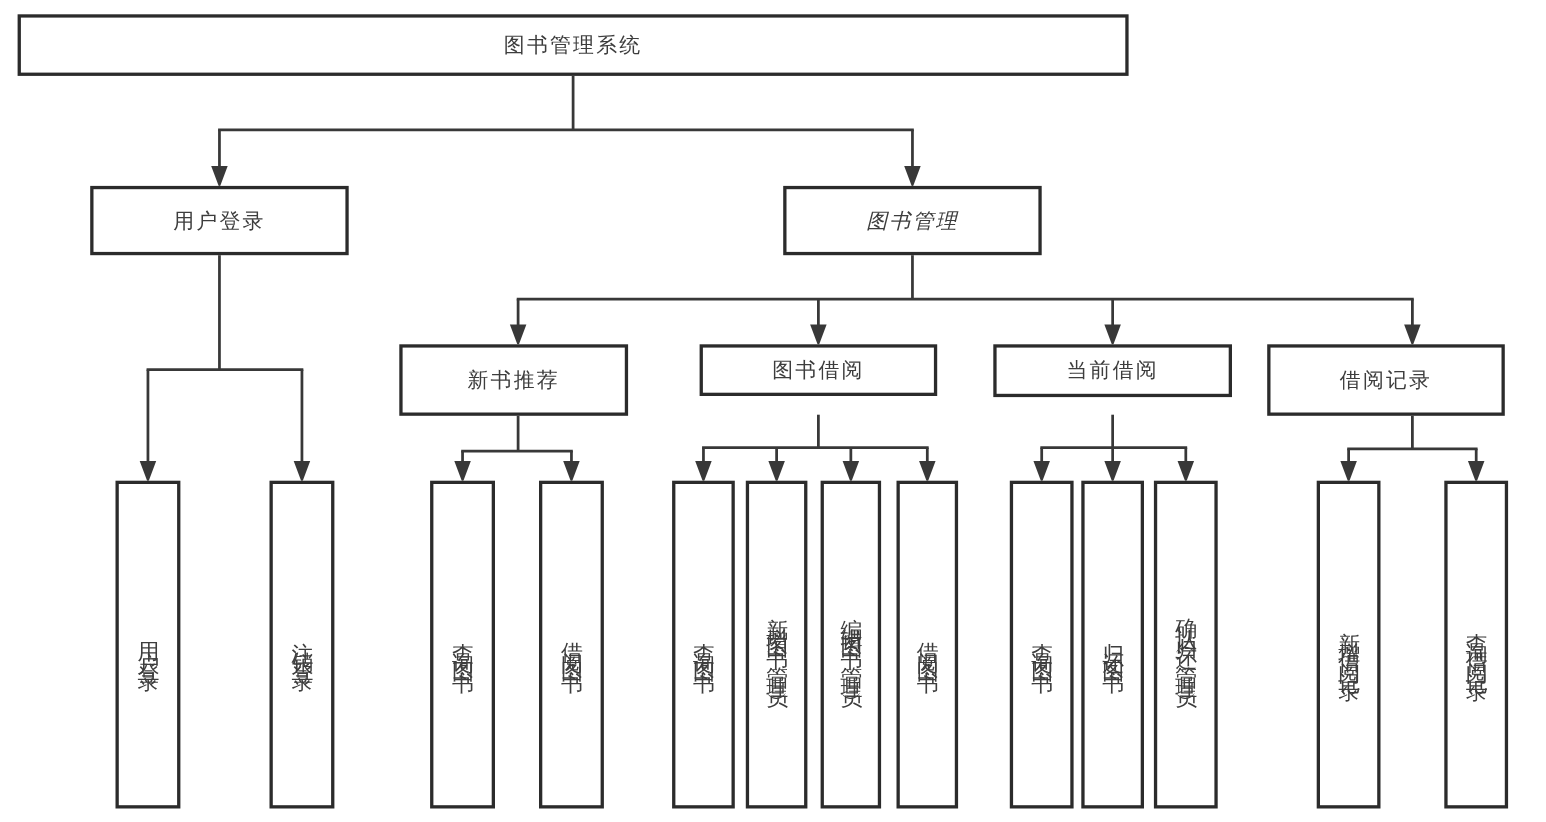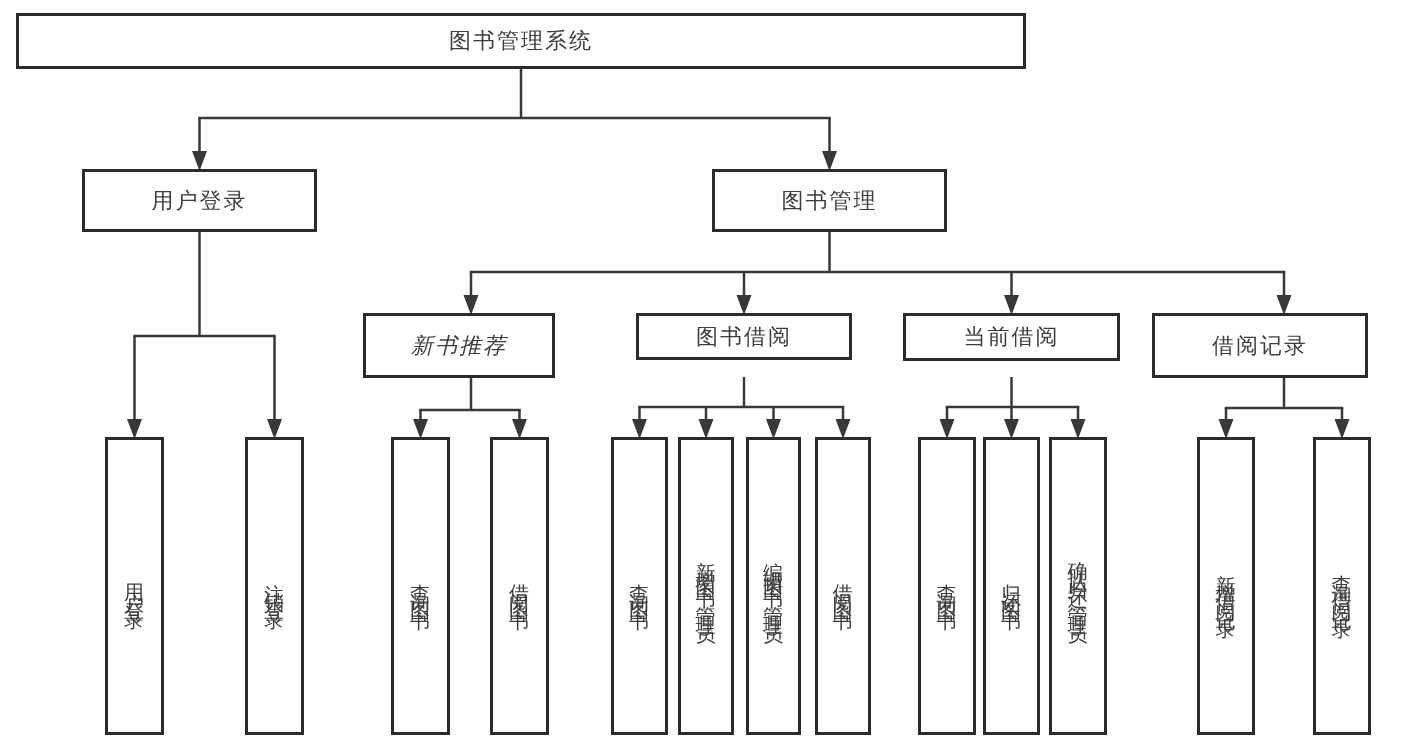--- a/index.html
+++ b/index.html
@@ -26,21 +26,21 @@
     box-sizing: border-box;
     background: #ffffff;
     border: 3px solid #2b2b2b;
     color: #3d3d3d;
     display: flex;
     align-items: center;
     justify-content: center;
     text-align: center;
   }
   .node-h {
-    font-size: 22px;
+    font-size: 19px;
     letter-spacing: 2px;
     white-space: nowrap;
   }
   .node-v {
     writing-mode: vertical-rl;
     font-size: 20px;
     letter-spacing: 9px;
     line-height: 1;
   }
   #watermark {
@@ -108,24 +108,24 @@
       <line x1="1284" y1="377" x2="1284" y2="408" stroke="#383838" stroke-width="2.5"></line>
       <line x1="1224.75" y1="408" x2="1343.25" y2="408" stroke="#383838" stroke-width="2.5"></line>
       <line x1="1226" y1="408" x2="1226" y2="421" stroke="#383838" stroke-width="2.5"></line>
       <polygon points="1218.5,419 1233.5,419 1226,439" fill="#383838"></polygon>
       <line x1="1342" y1="408" x2="1342" y2="421" stroke="#383838" stroke-width="2.5"></line>
       <polygon points="1334.5,419 1349.5,419 1342,439" fill="#383838"></polygon>
     </svg>
   <div id="nodes">
       <div class="node node-h" style="left: 16px; top: 13px; width: 1010px; height: 56px;">图书管理系统</div>
       <div class="node node-h" style="left: 82px; top: 169px; width: 235px; height: 63px;">用户登录</div>
-      <div class="node node-h" style="left: 712px; top: 169px; width: 235px; height: 63px;">图书管理</div>
+      <div class="node node-h" style="left: 712px; top: 169px; width: 235px; height: 63px; font-style: italic;">图书管理</div>
       <div class="node node-v" style="left: 105px; top: 437px; width: 59px; height: 298px;">用户登录</div>
       <div class="node node-v" style="left: 245px; top: 437px; width: 59px; height: 298px;">注销登录</div>
-      <div class="node node-h" style="left: 363px; top: 313px; width: 192px; height: 65px; font-style: italic;">新书推荐</div>
+      <div class="node node-h" style="left: 363px; top: 313px; width: 208px; height: 65px;">新书推荐</div>
       <div class="node node-h" style="left: 636px; top: 313px; width: 216px; height: 47px;">图书借阅</div>
       <div class="node node-h" style="left: 903px; top: 313px; width: 217px; height: 48px;">当前借阅</div>
       <div class="node node-h" style="left: 1152px; top: 313px; width: 216px; height: 65px;">借阅记录</div>
       <div class="node node-v" style="left: 391px; top: 437px; width: 59px; height: 298px;">查询图书</div>
       <div class="node node-v" style="left: 490px; top: 437px; width: 59px; height: 298px;">借阅图书</div>
       <div class="node node-v" style="left: 611px; top: 437px; width: 57px; height: 298px;">查询图书</div>
       <div class="node node-v" style="left: 678px; top: 437px; width: 56px; height: 298px;">新增图书（管理员）</div>
       <div class="node node-v" style="left: 746px; top: 437px; width: 55px; height: 298px;">编辑图书（管理员）</div>
       <div class="node node-v" style="left: 815px; top: 437px; width: 56px; height: 298px;">借阅图书</div>
       <div class="node node-v" style="left: 918px; top: 437px; width: 58px; height: 298px;">查询图书</div>

